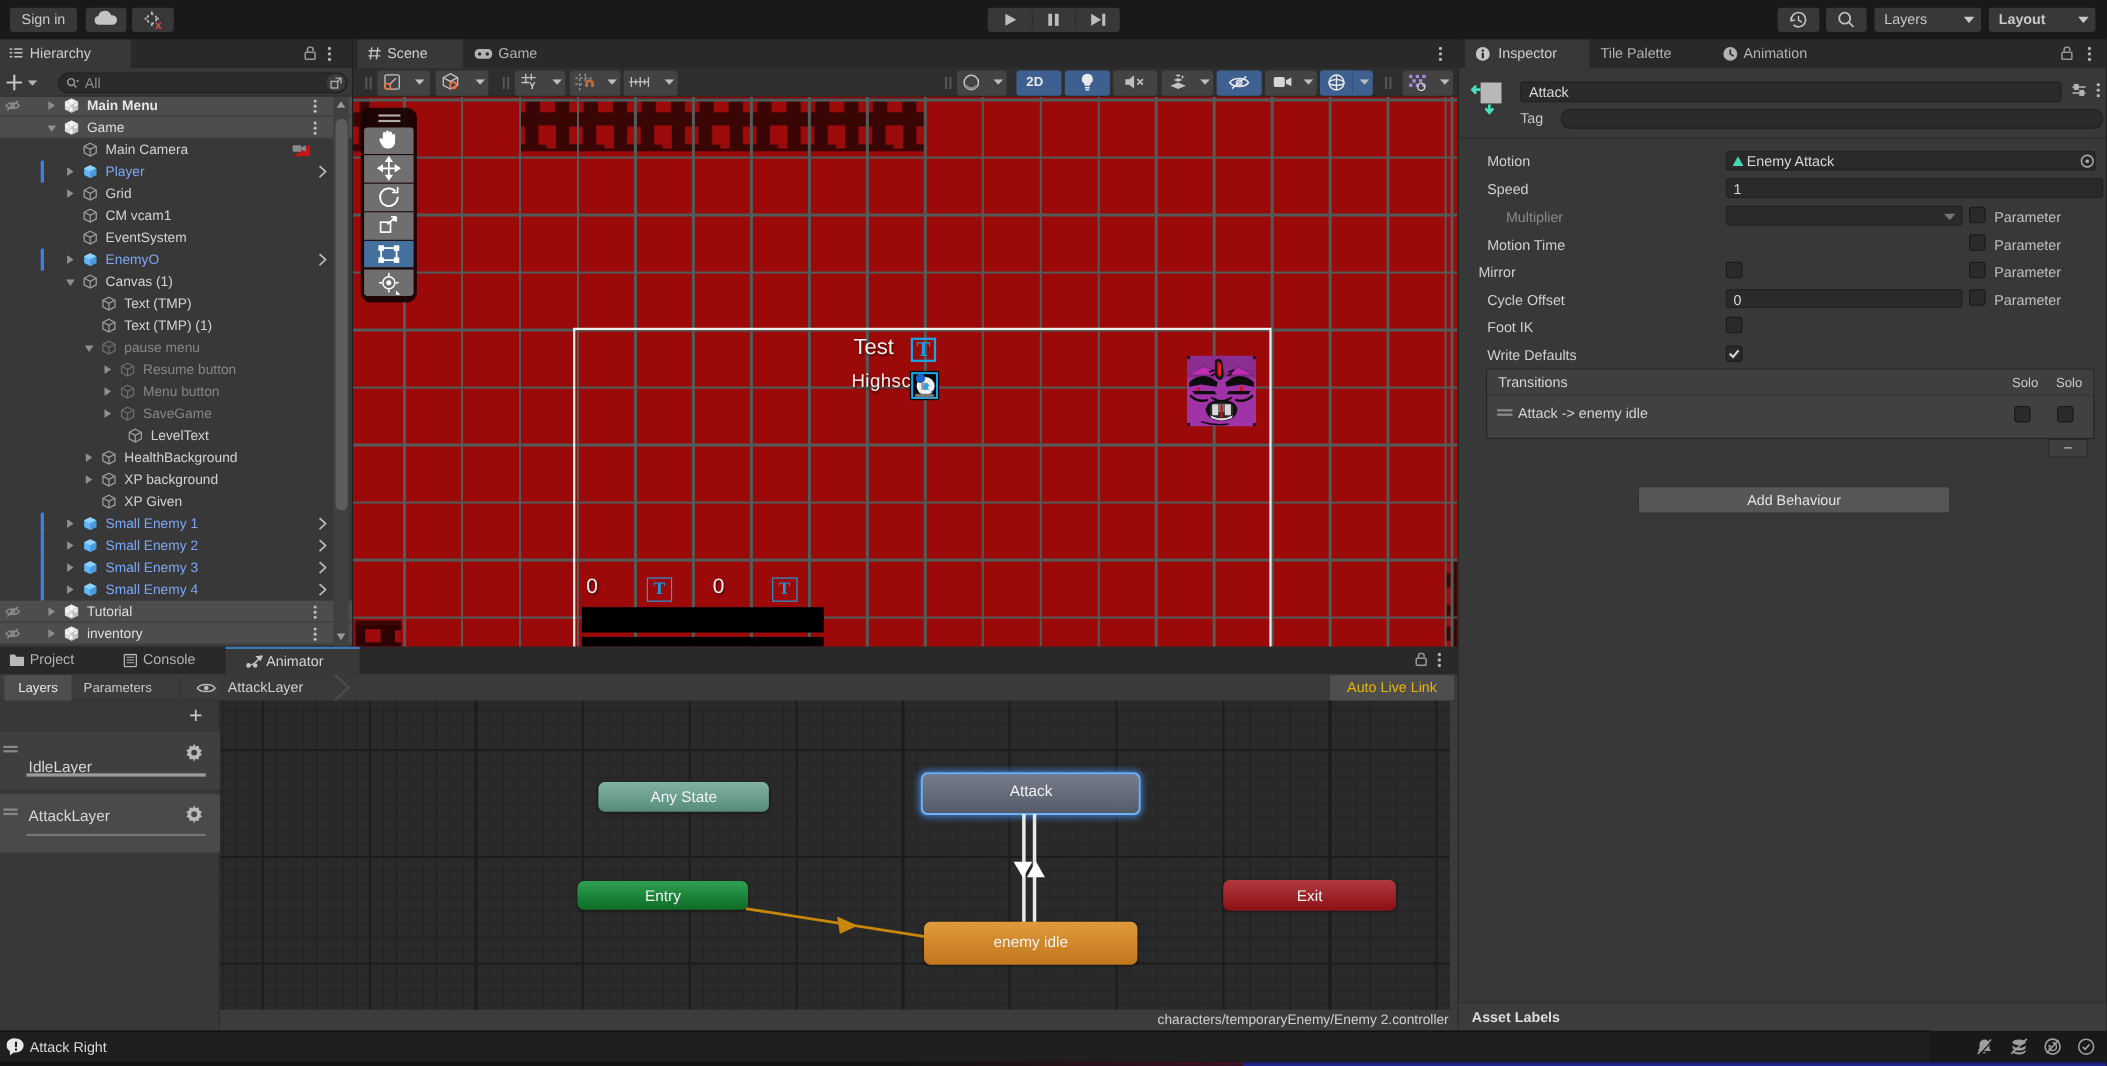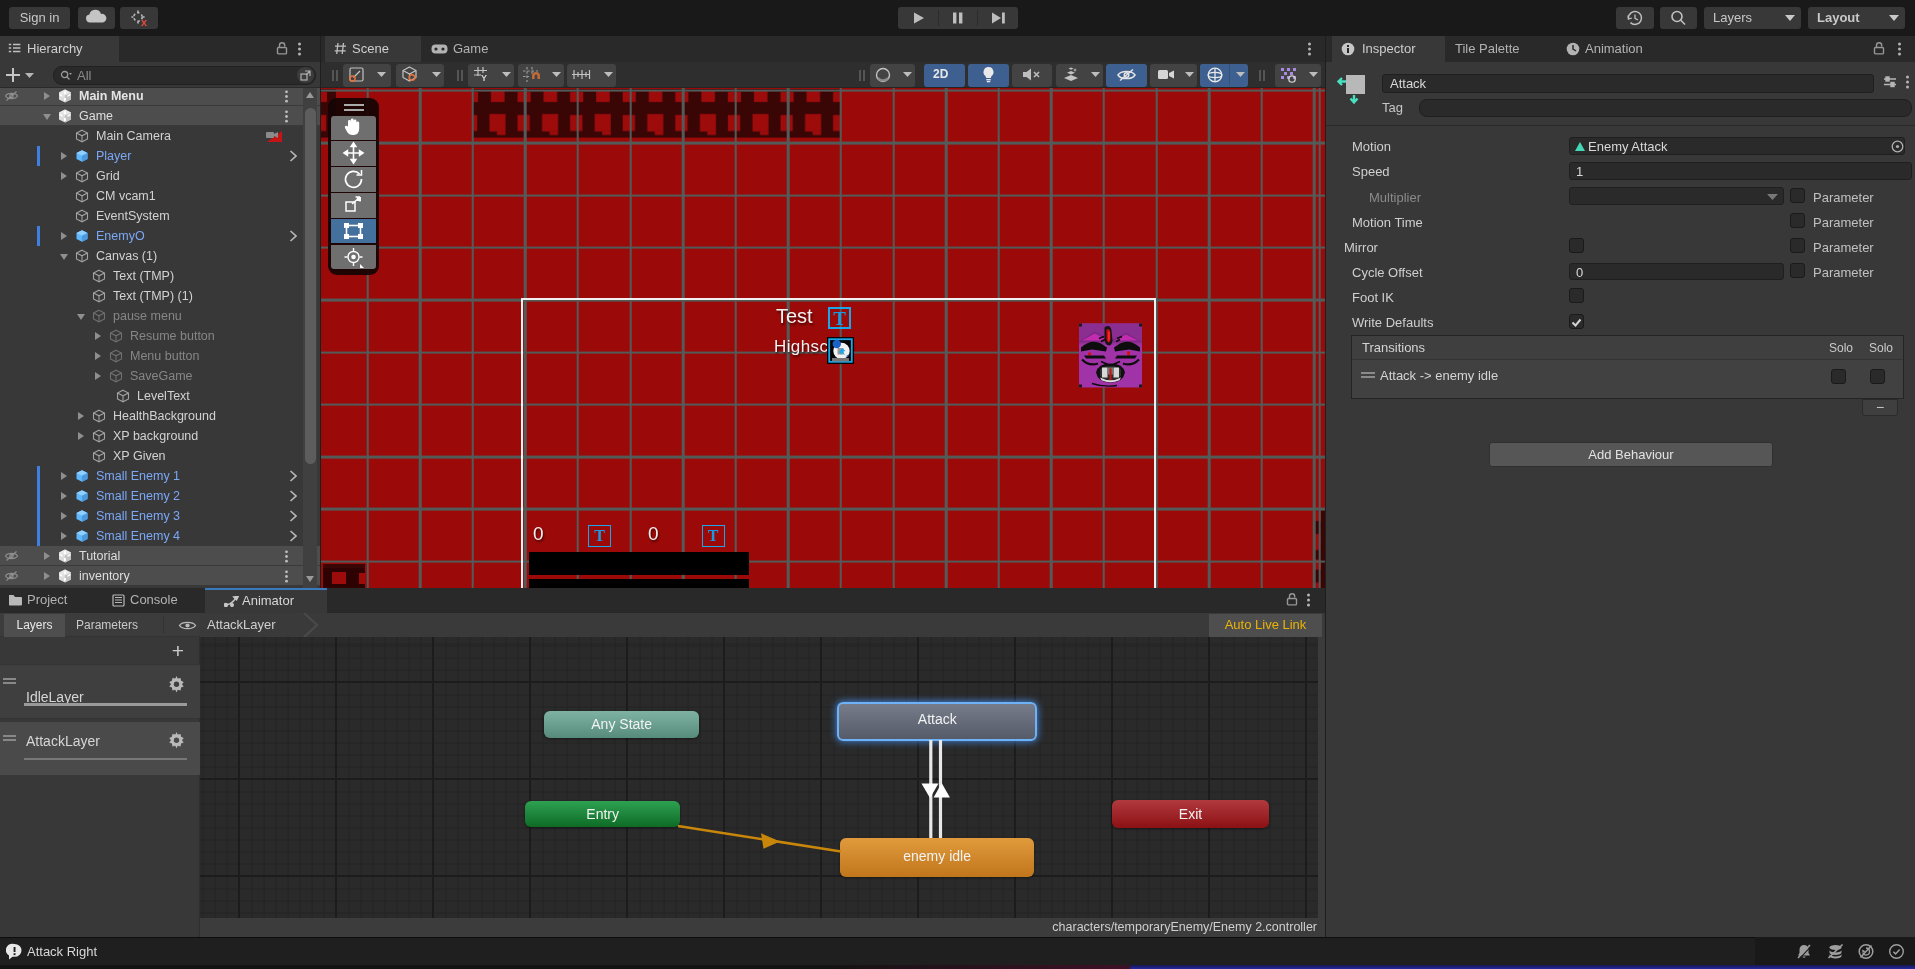--- a/index.html
+++ b/index.html
@@ -866,20 +866,23 @@
           </div>
           <div class="abs" style="left:9px;top:36px;width:14px;height:2px;background:#8a8a8a;"></div>
           <div class="abs" style="left:9px;top:40px;width:14px;height:2px;background:#8a8a8a;"></div>
           <span class="abs f13" style="left:28px;top:32px;color:#d4d4d4;">Attack -&gt; enemy idle</span>
           <div class="abs" style="left:479px;top:33px;width:15px;height:15px;background:#2a2a2a;border:1px solid #1a1a1a;border-radius:3px;"></div>
           <div class="abs" style="left:518px;top:33px;width:15px;height:15px;background:#2a2a2a;border:1px solid #1a1a1a;border-radius:3px;"></div>
         </div>
         <div class="abs" style="left:536px;top:363px;width:36px;height:17px;background:#3f3f3f;border:1px solid #2a2a2a;border-radius:0 0 3px 3px;text-align:center;line-height:14px;color:#c8c8c8;font-size:14px;">−</div>
         <div class="abs f13" style="left:163px;top:405.5px;width:284px;height:25.5px;background:#565656;border:1px solid #303030;border-radius:3px;color:#e2e2e2;text-align:center;line-height:24px;">Add Behaviour</div>
       </div>
+<div class="abs" style="left:0;top:875px;width:590px;height:26px;background:#3c3c3c;border-top:1px solid #303030;">
+        <span class="abs f13" style="left:12px;top:5px;color:#dedede;font-weight:bold;">Asset Labels</span>
+      </div>
 </div>
 
 <div class="abs" id="anim" style="left:0;top:588px;width:1325px;height:349px;background:#383838;">
 <div class="abs tabbar" style="left:0;top:0;width:1325px;height:25px;">
         <svg class="abs" style="left:8px;top:6px;" width="14" height="12" viewBox="0 0 14 12">
           <path d="M1 1 h4.5 l1.5 2 H13 a1 1 0 0 1 1 1 v6.5 a1 1 0 0 1 -1 1 H1.8 a0.8 0.8 0 0 1 -0.8 -0.8z" fill="#b8b8b8"></path>
         </svg>
         <span class="abs f13" style="left:27px;top:4px;color:#b2b2b2;">Project</span>
         <svg class="abs" style="left:112px;top:6px;" width="13" height="13" viewBox="0 0 13 13">
           <g fill="#b8b8b8">

